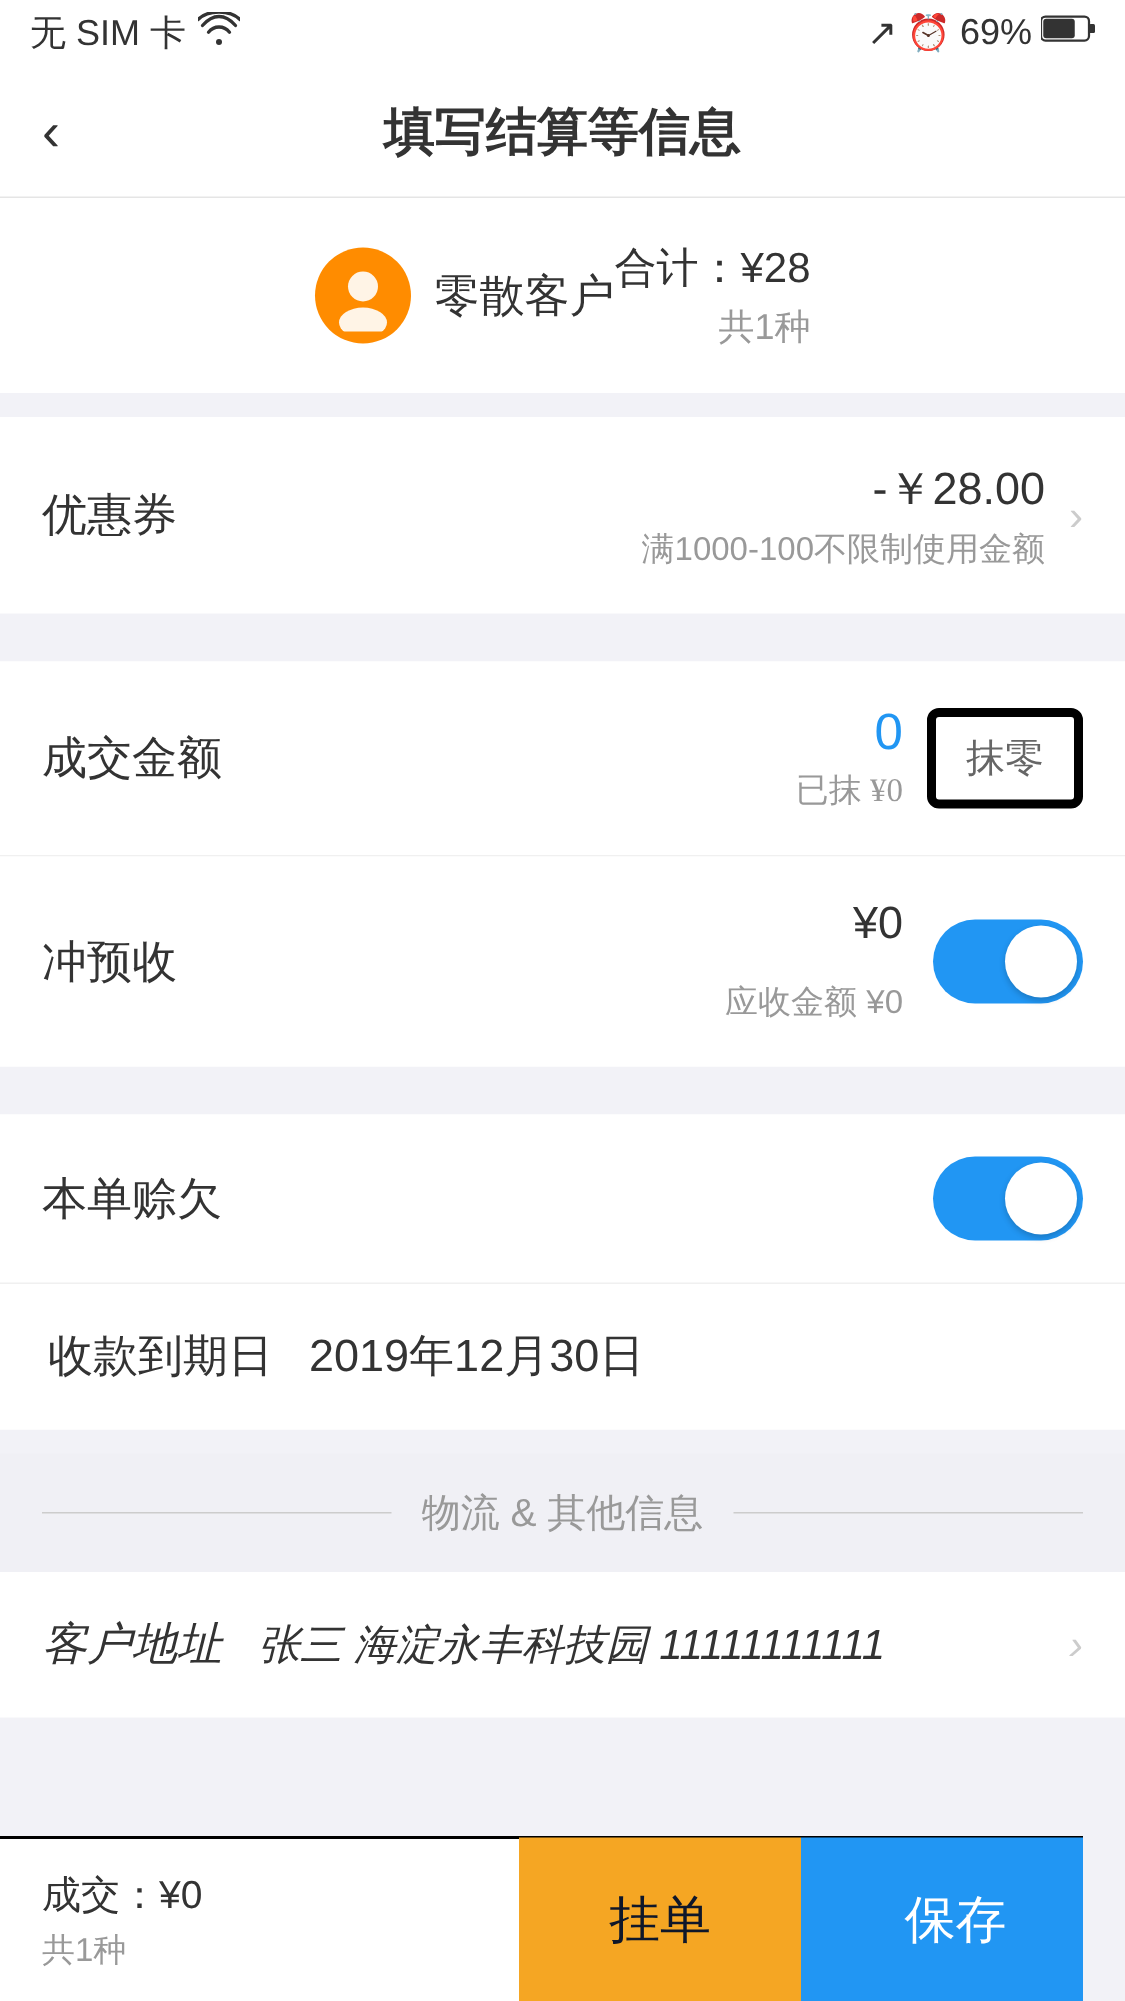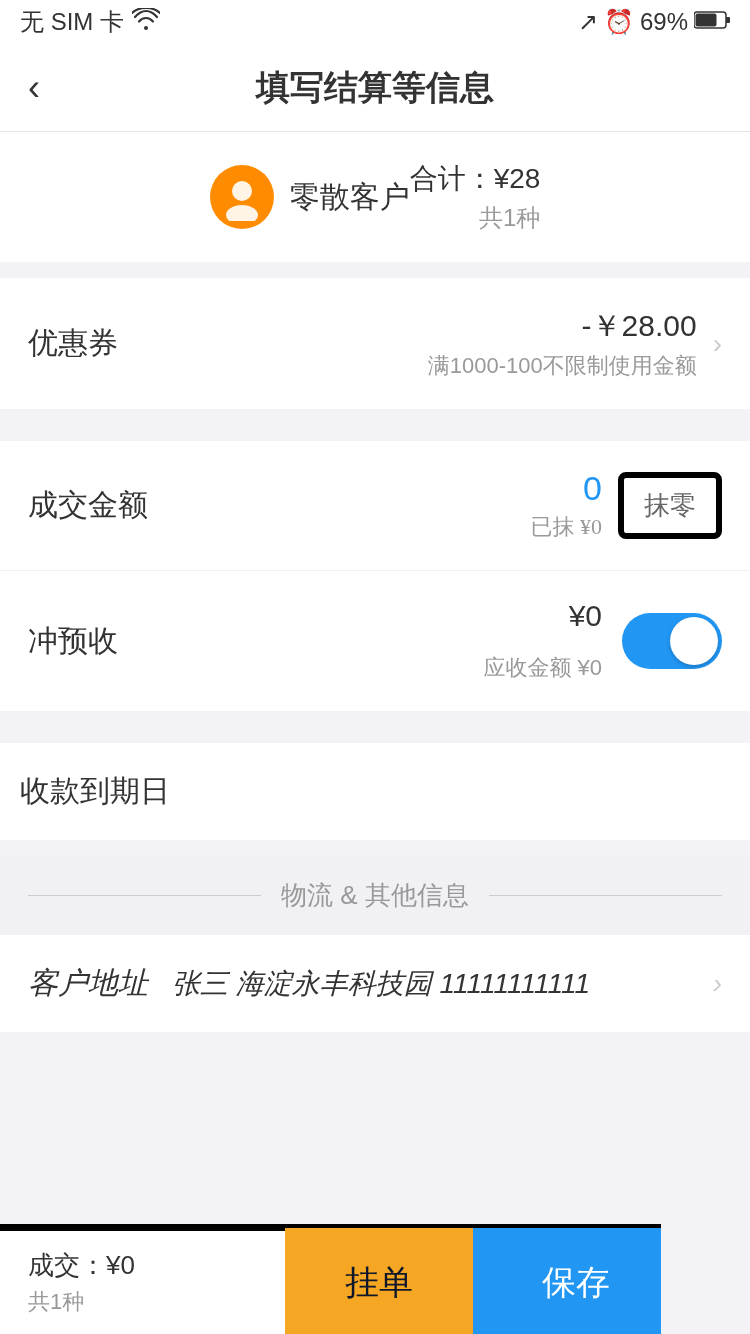--- a/index.html
+++ b/index.html
@@ -227,21 +227,21 @@
 
     
     .section-divider {
       height: 16px;
       background: #f2f2f7;
     }
 
     
     .date-row {
       background: #fff;
-      padding: 28px 20px;
+      padding: 28px 32px;
       display: flex;
       align-items: flex-end;
       gap: 24px;
     }
     .date-label {
       font-size: 30px;
       color: #333;
     }
     .date-value {
       font-size: 30px;
@@ -287,26 +287,26 @@
       font-size: 28px;
       color: #333;
       flex: 1;
     }
 
     
     .bottom-bar {
       position: fixed;
       bottom: 0;
       left: 0;
-      width: 661px;
+      width: 722px;
       height: 110px;
       background: #fff;
       display: flex;
       align-items: center;
-      border-top: 7px solid #000000;
+      border-top: 2px solid #000000;
     }
     .bottom-left {
       flex: 1;
       padding: 0 28px;
     }
     .bottom-deal {
       font-size: 26px;
       color: #333;
     }
     .bottom-count {
@@ -427,23 +427,32 @@
         <div class="toggle">
           <div class="toggle-knob"></div>
         </div>
       </div>
     </div>
   </div>
 
   <div class="section-divider"></div>
 
   <div class="card">
+    <div class="row-item">
+      <span class="row-label">本单赊欠</span>
+      <div class="row-right">
+        <div class="toggle">
+          <div class="toggle-knob"></div>
+        </div>
+      </div>
+    </div>
 
     <div class="date-row">
       <span class="date-label">收款到期日</span>
+      <span class="date-value">2019年12月30日</span>
     </div>
   </div>
 
   <div class="logistics-divider">
     <div class="divider-line"></div>
     <span class="logistics-label">物流 &amp; 其他信息</span>
     <div class="divider-line"></div>
   </div>
 
   <div class="address-row">

